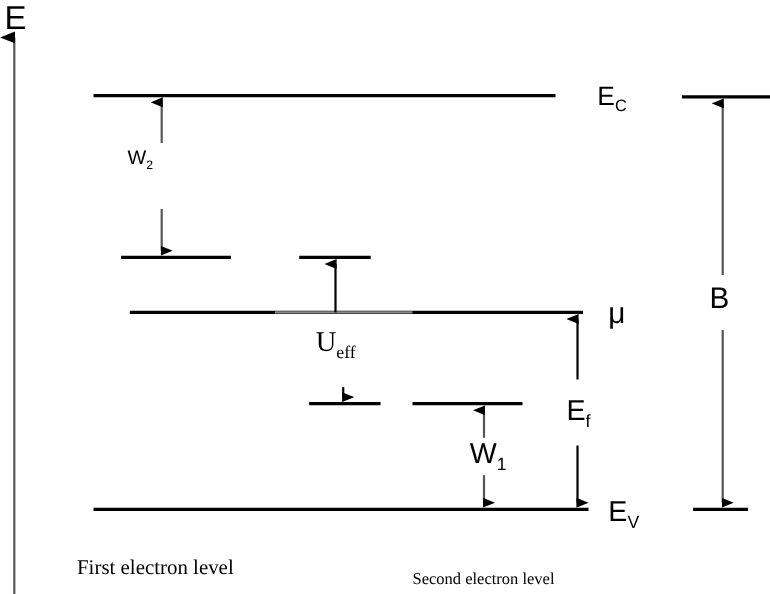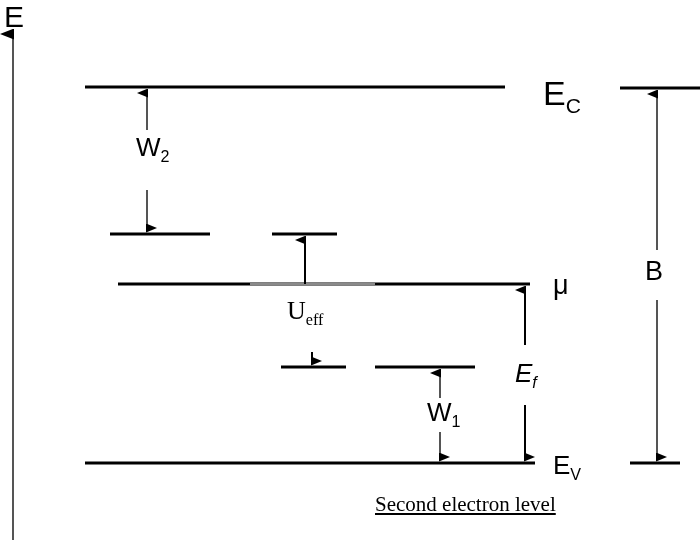--- a/index.html
+++ b/index.html
@@ -71,32 +71,33 @@
     <g>
       <line x1="620" y1="88" x2="700" y2="88" stroke="#000" stroke-width="3"></line>
       <line x1="630" y1="463" x2="680" y2="463" stroke="#000" stroke-width="3"></line>
       <line x1="657" y1="250" x2="657" y2="94" stroke="#555" stroke-width="2" marker-end="url(#ahU)"></line>
       <line x1="657" y1="300" x2="657" y2="457" stroke="#555" stroke-width="2" marker-end="url(#ahD)"></line>
     </g>
   </svg>
 
   <div class="lbl sans" style="left:4px;top:2px;font-size:30px;">E</div>
 
-  <div class="lbl sans" style="left:543px;top:76px;font-size:34px;"><span>E</span><span class="sub">C</span></div>
+  <div class="lbl sans" style="left:543px;top:76px;font-size:24px;"><span>E</span><span class="sub">C</span></div>
 
   <div class="lbl sans" style="left:553px;top:272px;font-size:27px;">μ</div>
 
   <div class="lbl sans" style="left:553px;top:452px;font-size:26px;text-align:center;"><span>E</span><span class="sub">V</span></div>
 
-  <div class="lbl sans" style="left:136px;top:134px;font-size:26px;"><span>W</span><span class="sub">2</span></div>
+  <div class="lbl sans" style="left:116px;top:134px;font-size:18px;"><span>W</span><span class="sub">2</span></div>
 
   <div class="lbl serif" style="left:287px;top:298px;font-size:26px;"><span>U</span><span class="sub">eff</span></div>
 
   <div class="lbl sans" style="left:427px;top:399px;font-size:26px;"><span>W</span><span class="sub">1</span></div>
 
-  <div class="lbl sans" style="left:515px;top:360px;font-size:26px;font-style:italic;"><span>E</span><span class="sub">f</span></div>
+  <div class="lbl sans" style="left:515px;top:360px;font-size:26px;"><span>E</span><span class="sub">f</span></div>
 
   <div class="lbl sans" style="left:645px;top:258px;font-size:27px;">B</div>
 
+  <div class="lbl serif" style="left:70px;top:507px;font-size:19px;">First electron level</div>
 
-  <div class="lbl serif" style="left:375px;top:494px;font-size:21px;text-decoration:underline;">Second electron level</div>
+  <div class="lbl serif" style="left:375px;top:520px;font-size:15px;">Second electron level</div>
 
 </div>
 
 </body></html>

